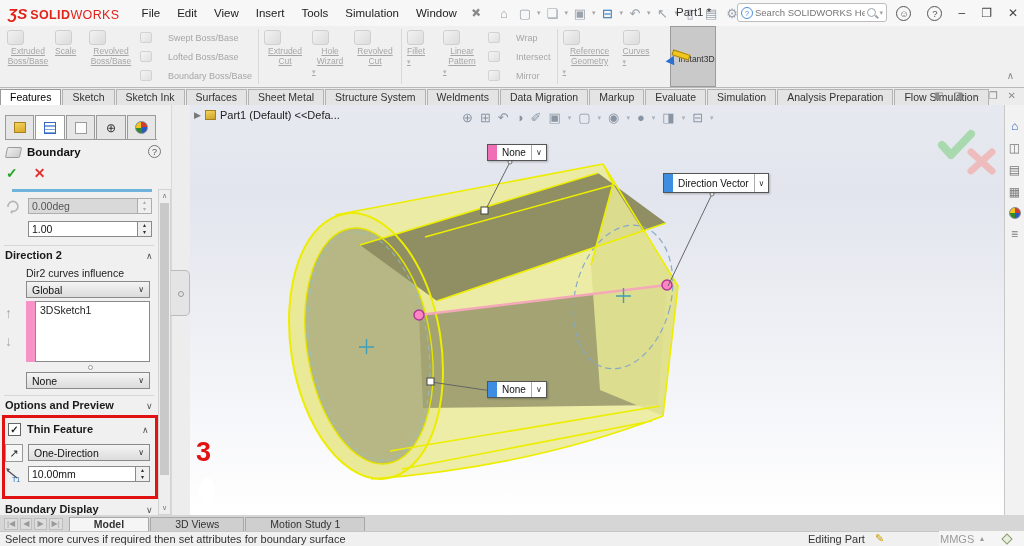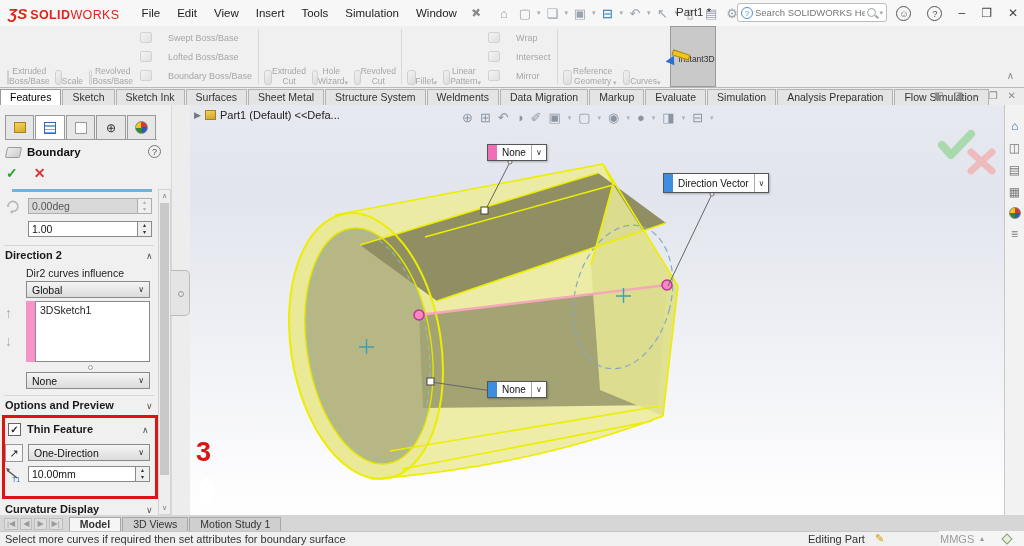--- a/index.html
+++ b/index.html
@@ -25,21 +25,21 @@
   .searchbox input{border:none;outline:none;flex:1;font-size:9.5px;color:#888;min-width:0;background:transparent;font-family:"Liberation Sans",sans-serif;}
   .mag{position:relative;width:9px;height:9px;border:1.4px solid #9aa2ac;border-radius:50%;flex:none;margin-right:3px;}
   .mag::after{content:"";position:absolute;left:7px;top:7px;width:4px;height:1.6px;background:#9aa2ac;transform:rotate(45deg);}
   .tb-right{position:absolute;right:6px;top:0;height:26px;display:flex;align-items:center;gap:16px;color:#555;}
   .circ{width:15px;height:15px;border:1.3px solid #555;border-radius:50%;font-size:9.5px;line-height:13px;text-align:center;}
   .winbtn{font-size:12px;color:#444;}
   
   .ribbon{position:absolute;left:0;top:26px;width:1024px;height:62px;background:#f0f0f0;border-bottom:1px solid #b9b9b9;display:flex;align-items:stretch;padding-left:4px;}
   .rgroup{display:flex;align-items:stretch;}
   .sep{width:1px;background:#d9d9d9;margin:3px 2px;}
-  .lbtn{display:flex;flex-direction:row;align-items:flex-end;justify-content:flex-start;padding:4px 3px 0;color:#a6a6a6;font-size:8.5px;text-align:center;line-height:1.15;}
+  .lbtn{display:flex;flex-direction:column;align-items:flex-start;justify-content:flex-start;padding:4px 3px 0;color:#a6a6a6;font-size:8.5px;text-align:center;line-height:1.15;text-decoration:underline;}
   .lbtn .ric{width:17px;height:15px;border:1.5px solid #cfcfcf;border-radius:3px;background:linear-gradient(135deg,#f2f2f2,#dcdcdc);margin-bottom:2px;}
   .lbtn .fly{color:#b5b5b5;font-size:7px;margin-top:1px;}
   .scol{display:flex;flex-direction:column;justify-content:space-around;padding:2px 4px;}
   .sbtn{display:flex;align-items:center;gap:16px;color:#a6a6a6;font-size:9px;white-space:nowrap;}
   .sbtn .ric{width:12px;height:11px;border:1.3px solid #d2d2d2;border-radius:2px;background:linear-gradient(135deg,#f4f4f4,#e0e0e0);}
   .i3d{margin-left:6px;width:46px;background:#c9c9c9;border:1px solid #9b9b9b;display:flex;flex-direction:row;align-items:center;padding-top:5px;font-size:8.5px;color:#333;}
   .i3d-ic{position:relative;width:22px;height:16px;margin-bottom:2px;}
   .i3d-ic .ruler{position:absolute;left:1px;top:2px;width:18px;height:6px;background:#f2c61d;border:1px solid #a8861a;transform:rotate(18deg);}
   .i3d-ic .arrow{position:absolute;right:1px;bottom:0;width:0;height:0;border-left:5px solid transparent;border-right:5px solid transparent;border-top:8px solid #2a6fd2;transform:rotate(-35deg);}
   .collapse{position:absolute;right:10px;top:70px;color:#888;font-size:10px;}
@@ -102,21 +102,21 @@
   .chip.pink{background:#f06eb6;}
   .chip.blue{background:#3d8de0;}
   .blob{position:absolute;left:9px;top:373px;width:16px;height:26px;background:#fff;border-radius:50%;}
   
   .taskpane{position:absolute;right:0;top:105px;width:20px;height:410px;background:#f2f2f2;border-left:1px solid #c8c8c8;display:flex;flex-direction:column;align-items:center;padding-top:14px;gap:8px;font-size:12px;color:#7a7a7a;}
   .taskpane .home{color:#3465c0;}
   
   .bottombar{position:absolute;left:0;top:515px;width:1024px;height:16px;background:#d6d6d6;display:flex;align-items:flex-end;font-size:10.5px;}
   .navbtns{display:flex;gap:2px;margin:0 6px 1px 4px;color:#9a9a9a;font-size:8px;align-items:center;}
   .navbtns span{border:1px solid #bdbdbd;background:#ddd;padding:0 2px;line-height:10px;}
-  .btab{padding:0 10px 1px;border:1px solid #a8a8a8;border-bottom:none;background:#cfcfcf;color:#333;margin-right:1px;}
+  .btab{padding:0 24px 1px;border:1px solid #a8a8a8;border-bottom:none;background:#cfcfcf;color:#333;margin-right:1px;}
   .btab.active{background:#f5f5f5;font-weight:bold;}
   
   .statusbar{position:absolute;left:0;top:531px;width:939px;height:15px;background:#f0f0f0;border-top:1px solid #c6c6c6;font-size:11px;color:#333;}
   .statusbar .msg{position:absolute;left:5px;top:1px;}
   .st-edit{position:absolute;left:808px;top:1px;}
   .st-pencil{position:absolute;left:875px;top:0px;color:#c8a002;font-size:11px;}
   .st-units{position:absolute;left:940px;top:1px;color:#9a9a9a;}
   .st-uarr{position:absolute;left:980px;top:2px;color:#9a9a9a;font-size:8px;}
   .st-tag{position:absolute;left:1003px;top:3px;width:8px;height:8px;border:1.4px solid #8aa06a;transform:rotate(45deg);background:#e8eee0;}
   .ann3{position:absolute;left:196px;top:437px;font-size:27px;font-weight:600;color:#e01212;}
@@ -386,21 +386,21 @@
       <text x="8" y="16" font-size="7" fill="#2a6fc0" font-family="Liberation Sans,sans-serif">T1</text>
     </svg>
     <input class="pm-el inp" style="left: 28px; top: 361px; width: 108px;" value="10.00mm">
     <span class="pm-el spin" style="left:136px;top:361px">
         <span>▴</span>
         <span>▾</span>
       </span>
 
     <div class="redbox"></div>
 
-    <div class="pm-el rowlbl" style="left:5px;top:398px">Curvature Display</div>
+    <div class="pm-el rowlbl" style="left:5px;top:398px">Boundary Display</div>
     <span class="pm-el chev" style="top:400px;right:auto;left:146px">∨</span>
 
     <div class="pscroll">
       <div style="margin-top:2px">∧</div>
       <div class="pthumb"></div>
       <div style="position:absolute;bottom:2px;left:3px">∨</div>
     </div>
     <div class="psplit"></div>
     <div class="ptab"></div>
   </div>

